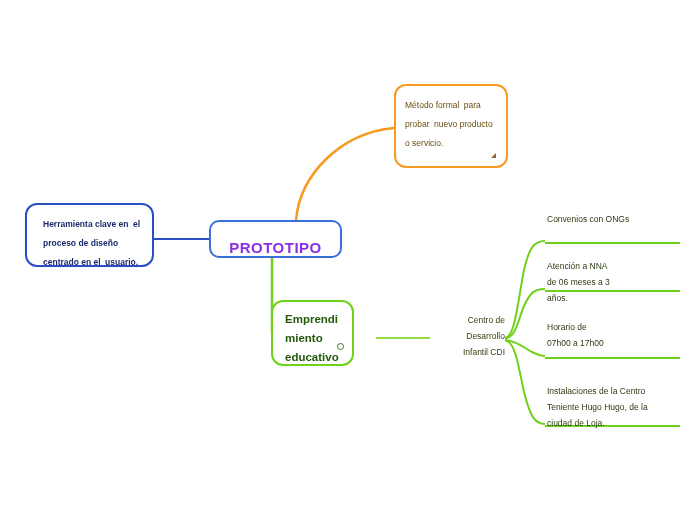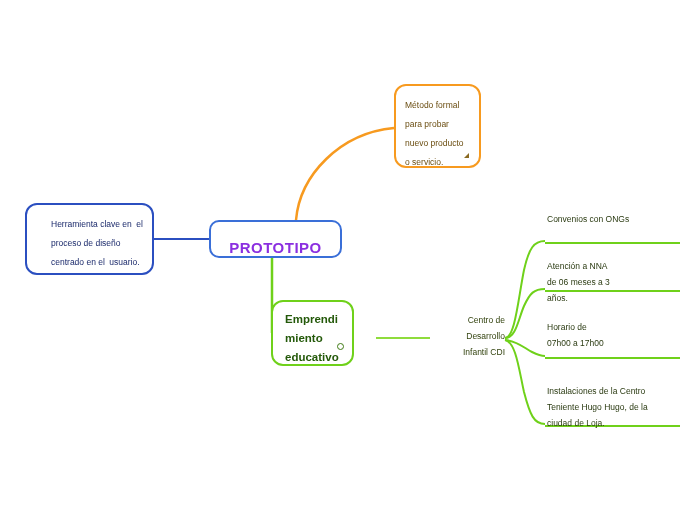--- a/index.html
+++ b/index.html
@@ -44,36 +44,37 @@
     color: #8b2fe0;
     font-size: 15px;
     font-weight: bold;
     letter-spacing: 0.5px;
   }
   
   #node-herramienta {
     left: 25px;
     top: 203px;
     width: 129px;
-    height: 72px;
+    height: 64px;
     border: 2px solid #2b4fc0;
     border-radius: 12px;
     background: #ffffff;
-    padding: 8px 9px 0 24px;
+    padding: 8px 9px 0 16px;
+    font-weight: bold;
   }
   #node-herramienta .label {
     color: #1b2a6b;
     font-size: 8.5px;
     line-height: 16px;
   }
   
   #node-metodo {
     left: 394px;
     top: 84px;
-    width: 87px;
+    width: 114px;
     height: 84px;
     border: 2px solid #f79a1f;
     border-radius: 12px;
     background: #ffffff;
     padding: 8px 9px 0 9px;
   }
   #node-metodo .label {
     color: #6b4e12;
     font-size: 8.5px;
     line-height: 16px;

